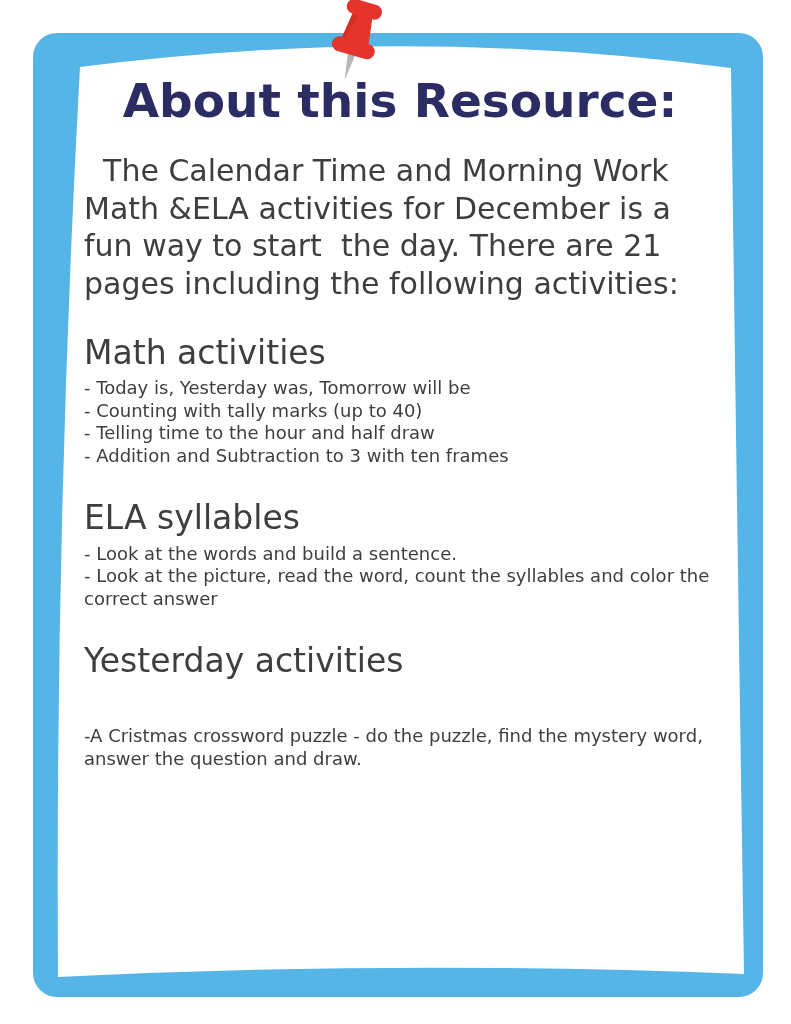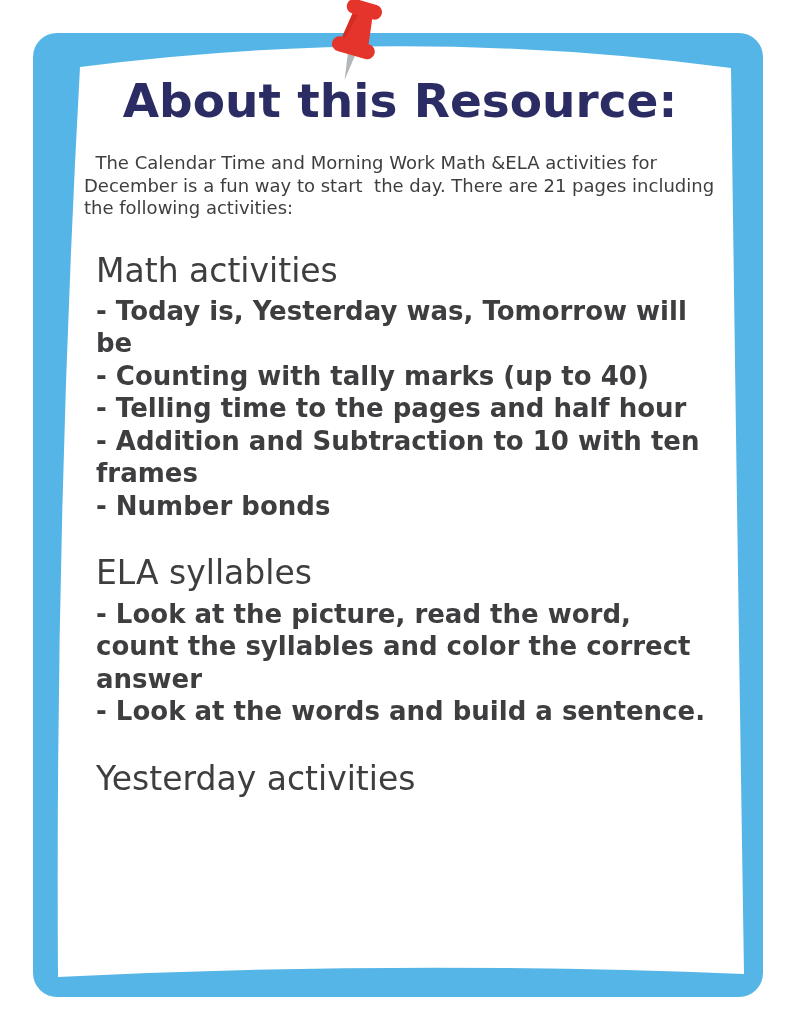--- a/index.html
+++ b/index.html
@@ -28,36 +28,35 @@
     font-size: 47px;
     font-weight: bold;
     color: #2b2c64;
     text-align: center;
     margin: 0 0 24px 0;
     letter-spacing: 0px;
     line-height: 1.15;
   }
   .intro {
     white-space: pre-wrap;
-    font-size: 18px;
+    font-size: 30px;
     line-height: 1.25;
     margin: 0 0 30px 0;
   }
-  .section { margin: 0 0 30px 12px; }
+  .section { margin: 0 0 30px 0; }
   .section-heading {
     font-size: 33px;
     font-weight: normal;
     margin: 0 0 4px 0;
     line-height: 1.25;
   }
   .item {
-    font-size: 26px;
+    font-size: 18px;
     line-height: 1.25;
     margin: 0;
-    font-weight: bold;
   }
   .section-christmas .section-heading { margin-bottom: 44px; }
 </style>
 </head>
 <body>
 
 <div class="canvas">
 
   <svg class="frame" viewBox="0 0 791 1024" aria-hidden="true">
 
@@ -76,29 +75,29 @@
 
   <div class="content">
     <h1 class="page-title">About this Resource:</h1>
 
     <p class="intro">  The Calendar Time and Morning Work Math &amp;ELA activities for December is a fun way to start  the day. There are 21 pages including the following activities:</p>
 
     <section class="section section-math">
       <h2 class="section-heading">Math activities</h2>
       <p class="item">- Today is, Yesterday was, Tomorrow will be</p>
       <p class="item">- Counting with tally marks (up to 40)</p>
-      <p class="item">- Telling time to the pages and half hour</p>
-      <p class="item">- Addition and Subtraction to 10 with ten frames</p>
-      <p class="item">- Number bonds</p>
+      <p class="item">- Telling time to the hour and half draw</p>
+      <p class="item">- Addition and Subtraction to 3 with ten frames</p>
     </section>
 
     <section class="section section-ela">
       <h2 class="section-heading">ELA syllables</h2>
+      <p class="item">- Look at the words and build a sentence.</p>
       <p class="item">- Look at the picture, read the word, count the syllables and color the correct answer</p>
-      <p class="item">- Look at the words and build a sentence.</p>
     </section>
 
     <section class="section section-christmas">
       <h2 class="section-heading">Yesterday activities</h2>
+      <p class="item">-A Cristmas crossword puzzle - do the puzzle, find the mystery word, answer the question and draw.</p>
     </section>
   </div>
 
 </div>
 
 </body></html>

